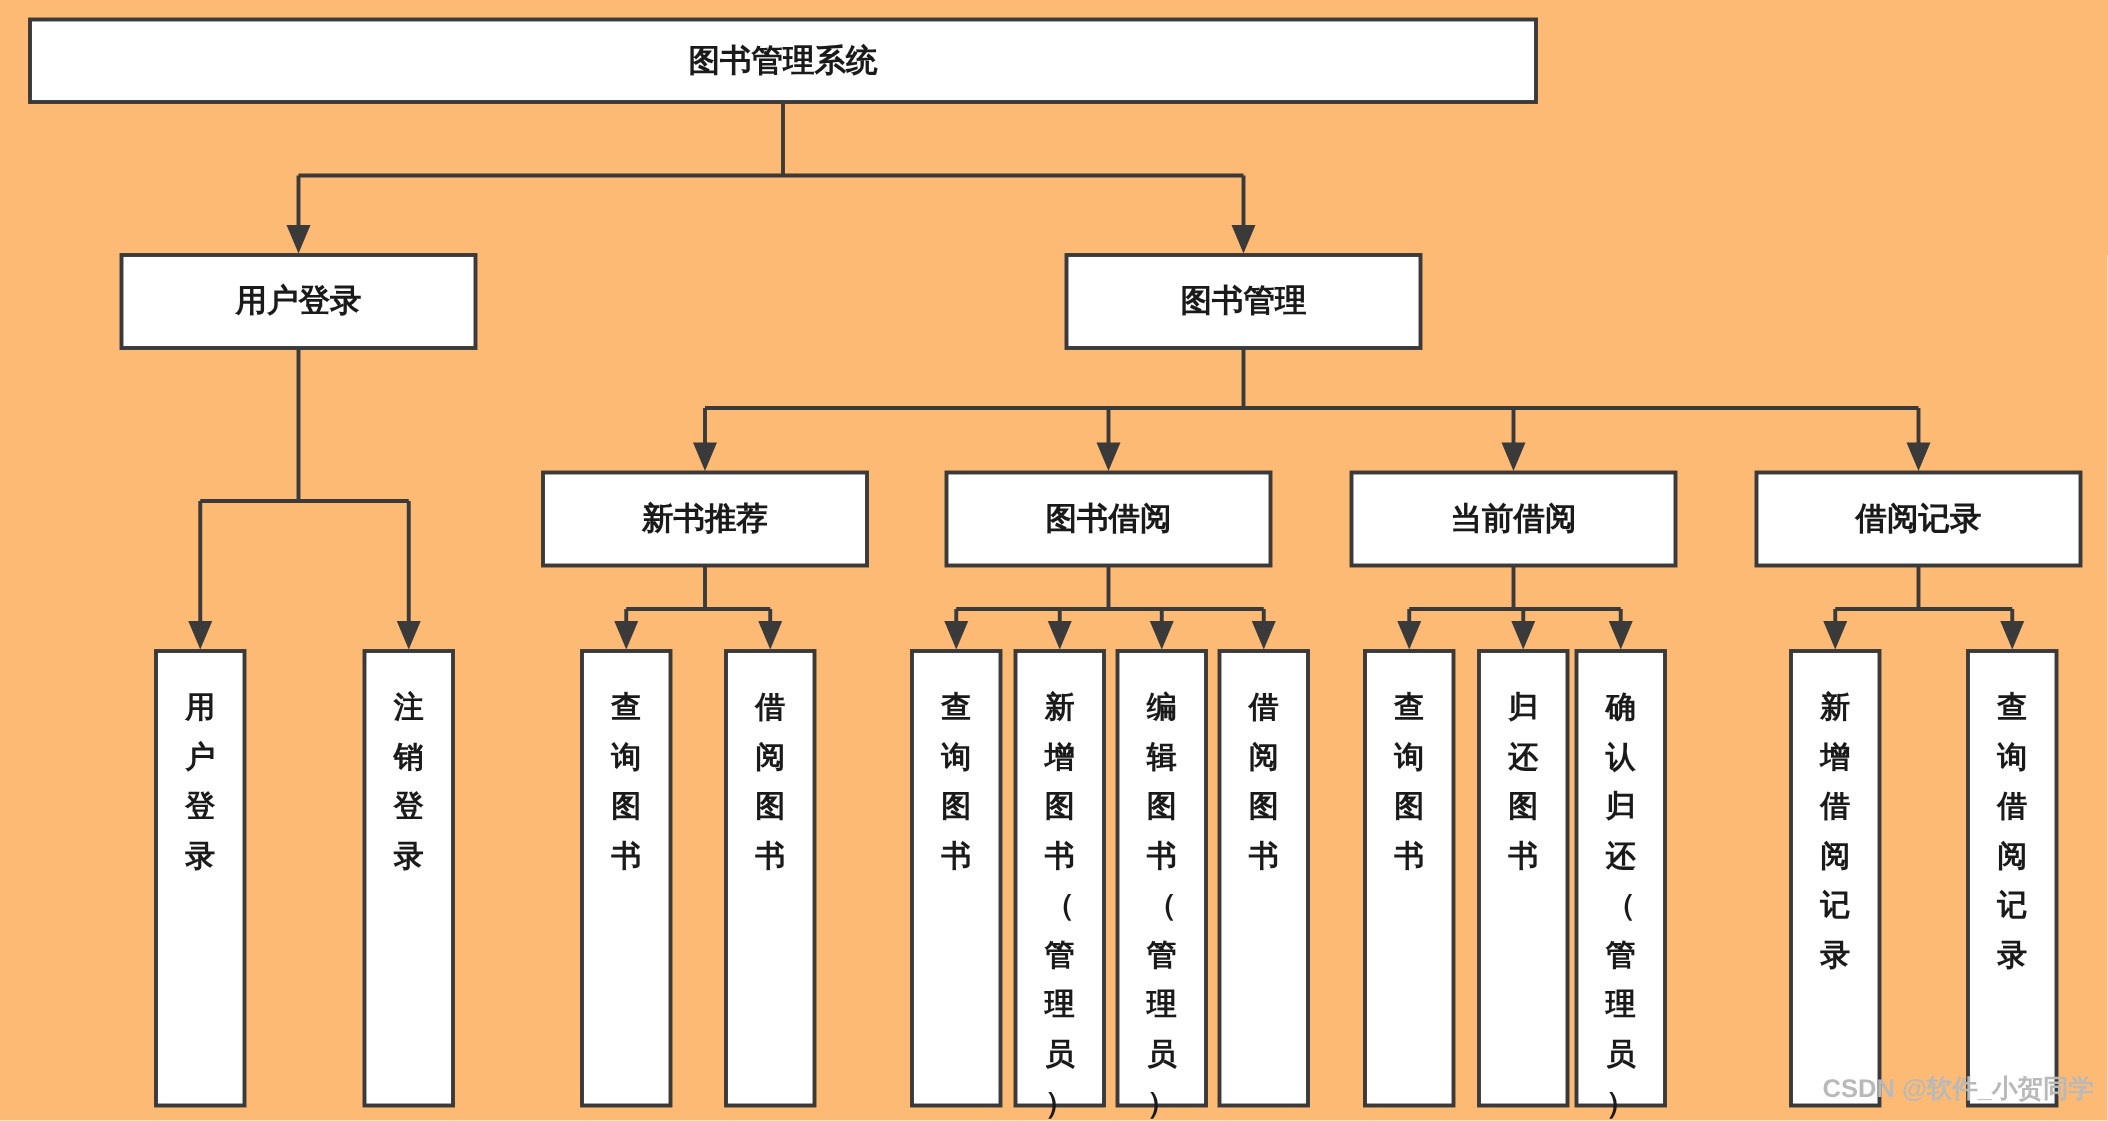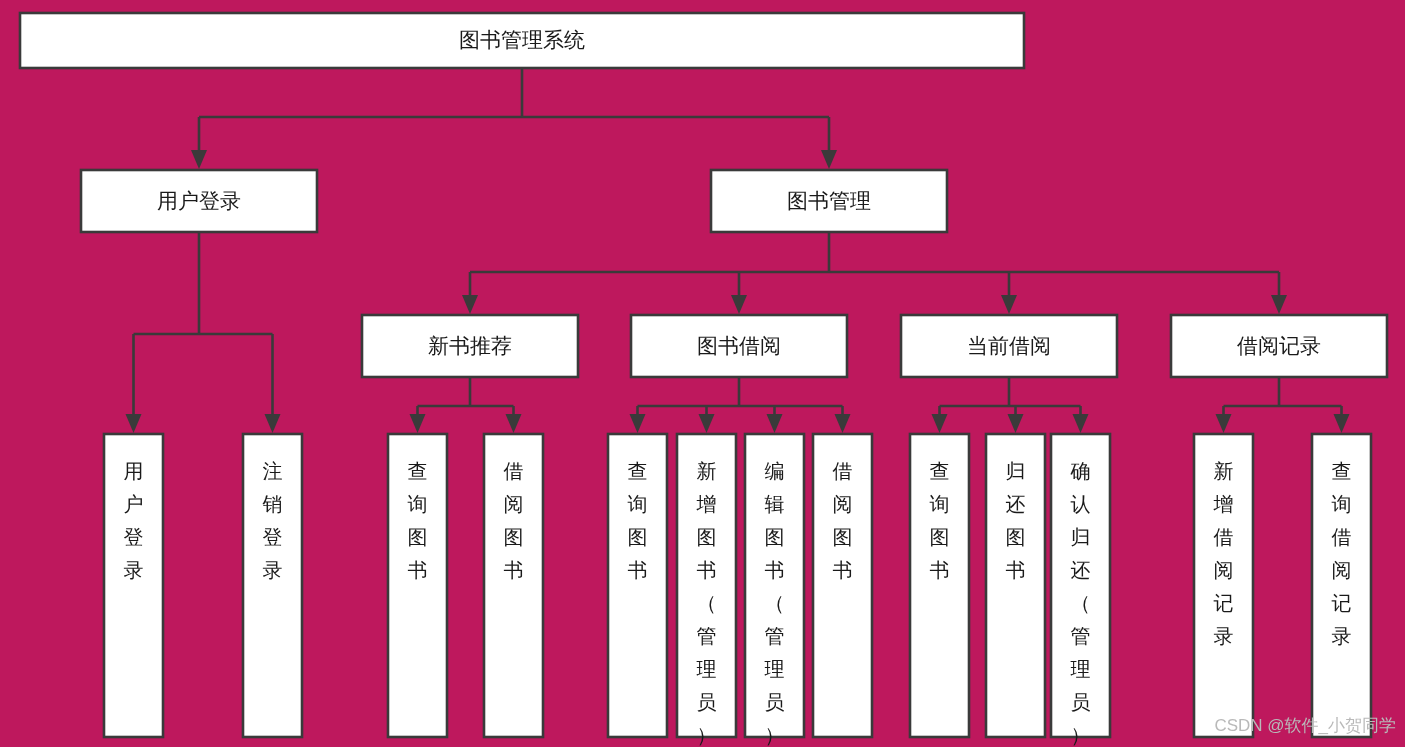--- a/index.html
+++ b/index.html
@@ -8,22 +8,23 @@
     padding: 0;
     background: #ffffff;
   }
   body {
     font-family: "Liberation Sans", "DejaVu Sans", sans-serif;
   }
   #diagram-root {
     position: relative;
     width: 1405px;
     height: 747px;
-    background: #be185d;
+    background: #fdba74;
     overflow: hidden;
+    font-weight: bold;
   }
   svg.diagram-canvas {
     position: absolute;
     left: 0;
     top: 0;
     width: 1405px;
     height: 747px;
     display: block;
   }
   .node-box {

